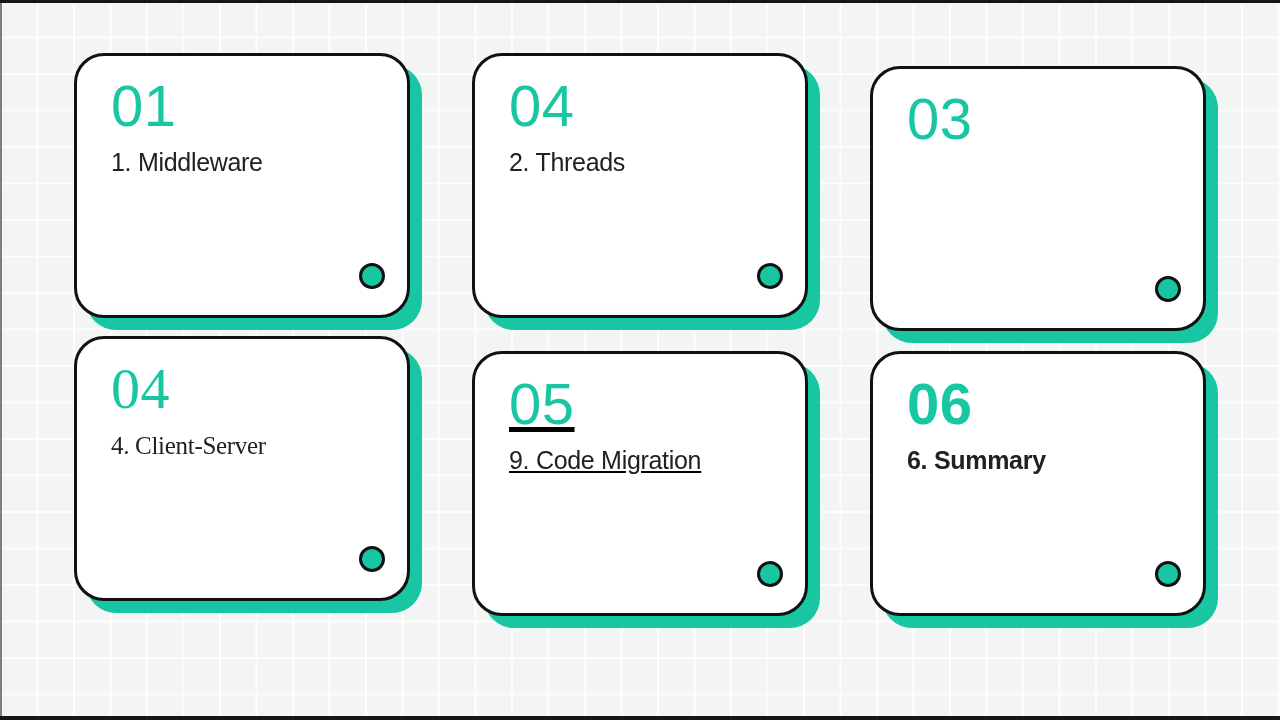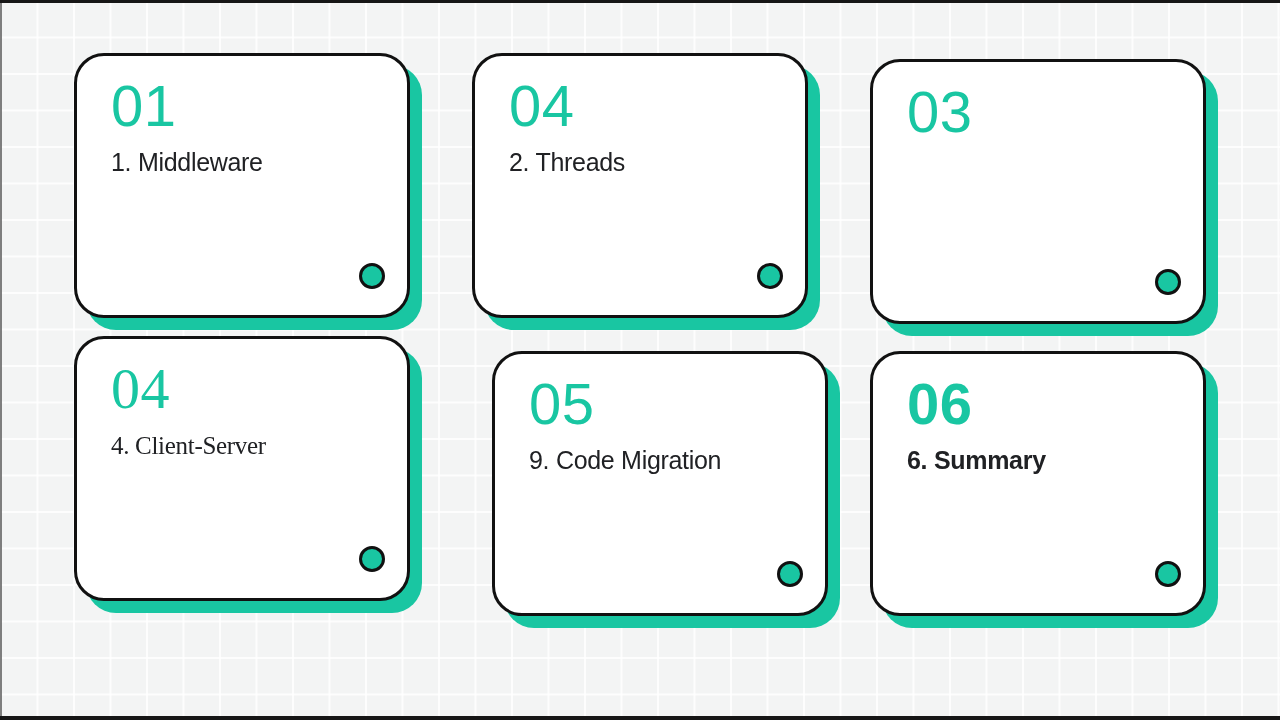--- a/index.html
+++ b/index.html
@@ -50,23 +50,23 @@
     height: 265px;
     box-sizing: border-box;
     background: var(--card_background, #FFFFFF);
     border: 3px solid var(--ink, #111111);
     border-radius: 30px;
     box-shadow: 12px 12px 0 0 var(--accent, #19C6A2);
     padding: 21px 22px 0 34px;
   }
   .card.pos-r1c1 { left: 74px;  top: 53px;  }
   .card.pos-r1c2 { left: 472px; top: 53px;  }
-  .card.pos-r1c3 { left: 870px; top: 59px;  }
+  .card.pos-r1c3 { left: 870px; top: 66px;  }
   .card.pos-r2c1 { left: 74px;  top: 336px; font-family: Liberation Serif, serif; }
-  .card.pos-r2c2 { left: 492px; top: 351px; }
+  .card.pos-r2c2 { left: 472px; top: 351px; text-decoration: underline; }
   .card.pos-r2c3 { left: 870px; top: 351px; font-weight: bold; }
   .card-number {
     font-size: 58px;
     line-height: 1;
     letter-spacing: 0.5px;
     color: var(--accent, #19C6A2);
   }
   .card-title {
     margin-top: 10px;
     font-size: 25px;

